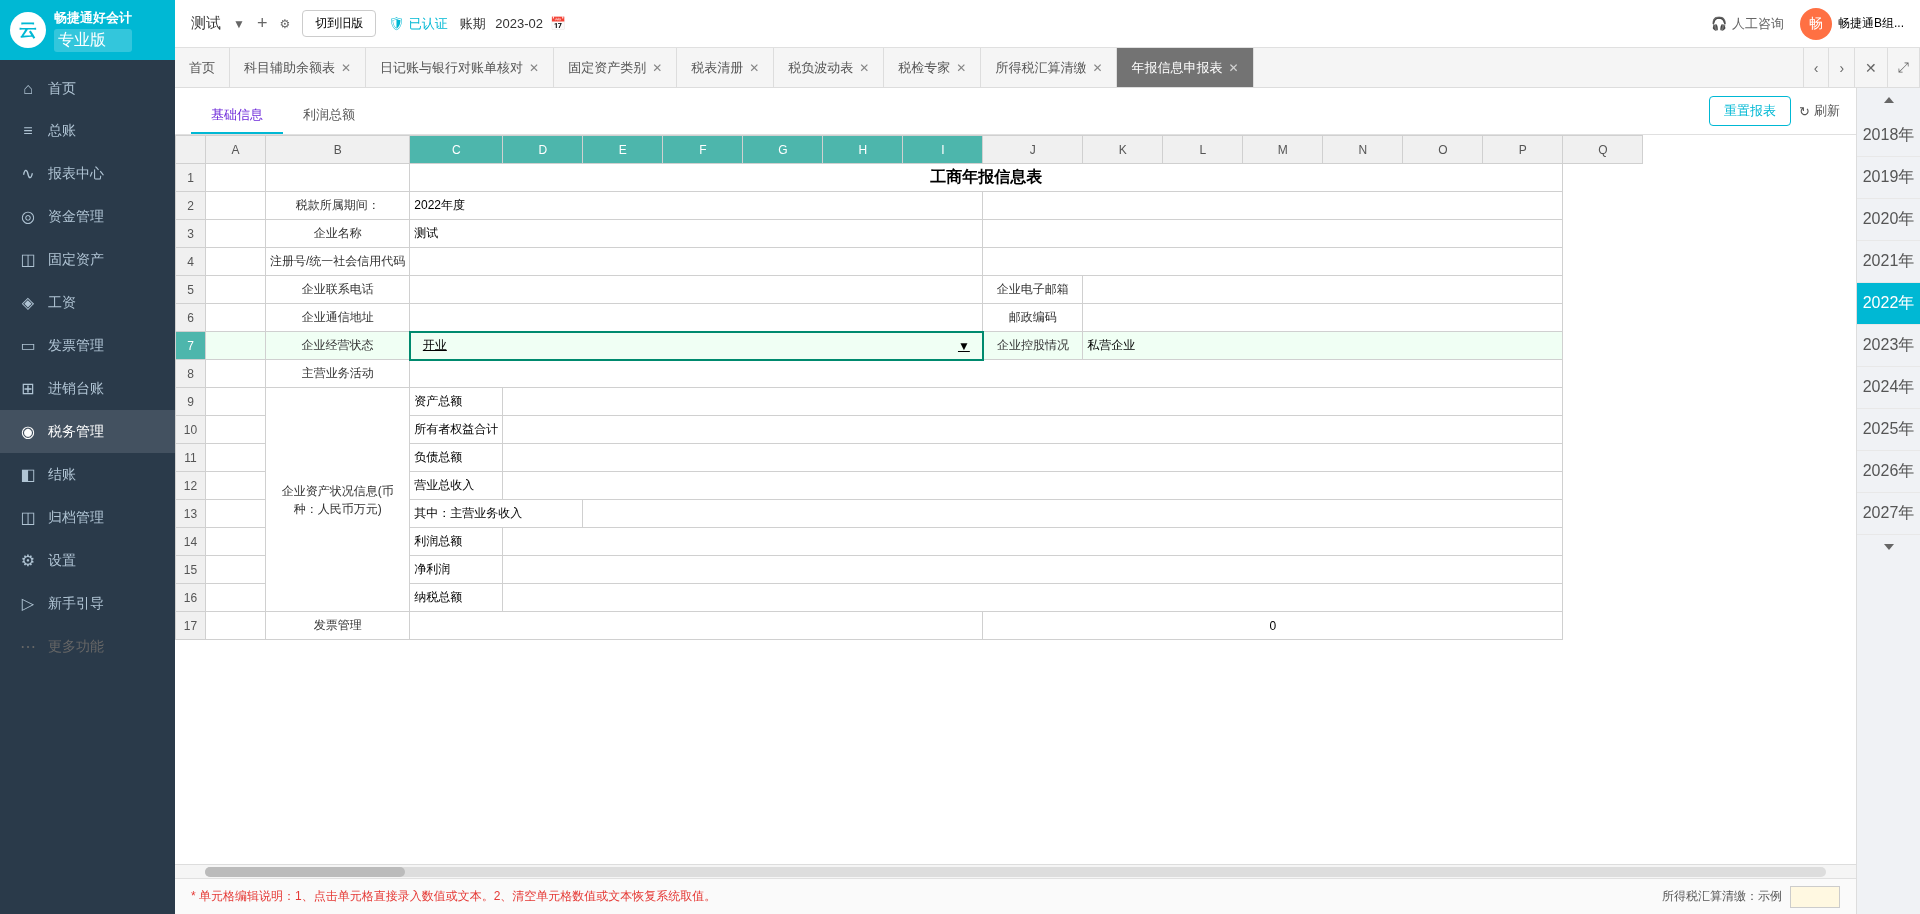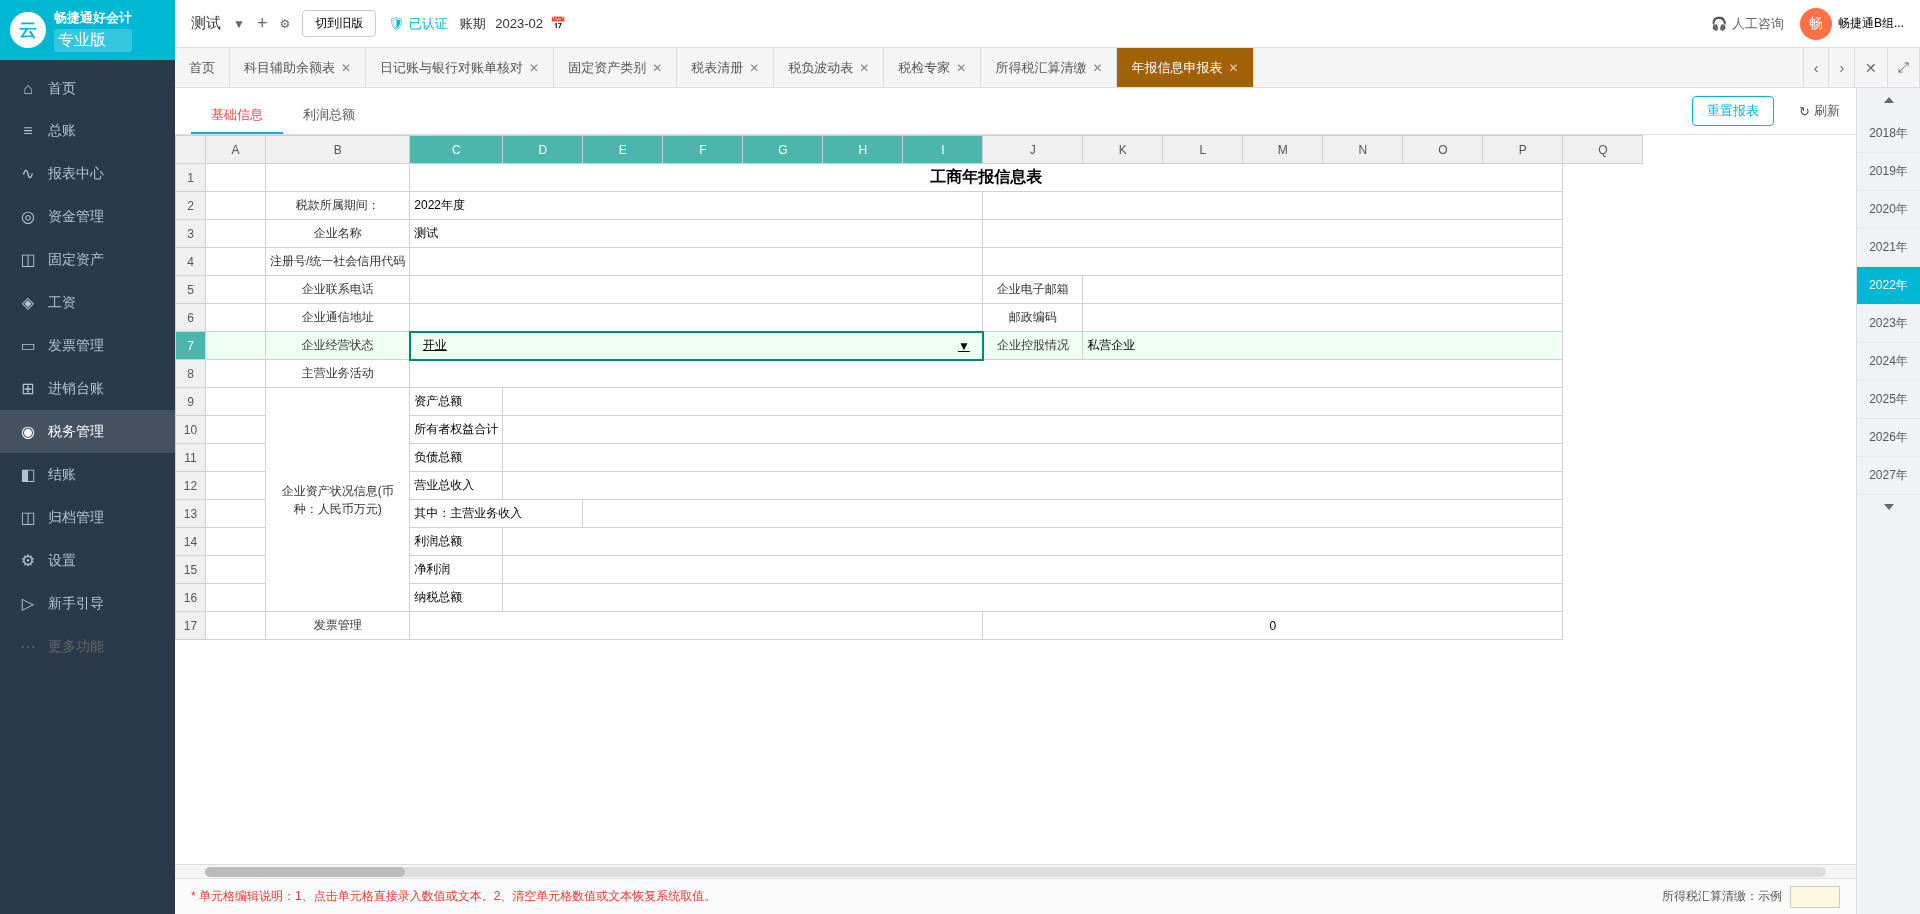--- a/index.html
+++ b/index.html
@@ -33,34 +33,34 @@
     .topbar-verified { color: #00b8d4; display: flex; align-items: center; gap: 4px; font-size: 13px; }
     .topbar-period { color: #333; font-size: 13px; }
     .topbar-right { margin-left: auto; display: flex; align-items: center; gap: 16px; }
     .topbar-service { display: flex; align-items: center; gap: 4px; color: #666; cursor: pointer; font-size: 13px; }
     .topbar-user { display: flex; align-items: center; gap: 6px; cursor: pointer; }
     .topbar-avatar { width: 32px; height: 32px; border-radius: 50%; background: #ff7043; display: flex; align-items: center; justify-content: center; color: #fff; font-size: 14px; }
 
     
     .tabs-bar { height: 40px; background: #f5f5f5; border-bottom: 1px solid #ddd; display: flex; align-items: stretch; overflow: hidden; }
     .tab { display: flex; align-items: center; gap: 6px; padding: 0 14px; cursor: pointer; color: #555; font-size: 13px; border-right: 1px solid #ddd; white-space: nowrap; height: 100%; position: relative; }
-    .tab.active { background: #a16207; color: #fff; }
+    .tab.active { background: #737373; color: #fff; }
     .tab-close { cursor: pointer; color: inherit; opacity: 0.7; font-size: 12px; }
     .tab-nav-btns { display: flex; align-items: center; margin-left: auto; border-left: 1px solid #ddd; }
     .tab-nav-btn { padding: 0 10px; height: 100%; display: flex; align-items: center; cursor: pointer; color: #666; font-size: 14px; border-right: 1px solid #ddd; }
 
     
     .content-area { flex: 1; display: flex; overflow: hidden; background: #fff; }
     .spreadsheet-container { flex: 1; display: flex; flex-direction: column; overflow: hidden; }
 
     
     .sub-tabs { display: flex; align-items: center; padding: 8px 16px 0; border-bottom: 1px solid #e0e0e0; gap: 0; }
     .sub-tab { padding: 8px 20px; cursor: pointer; font-size: 13px; color: #555; border-bottom: 2px solid transparent; margin-bottom: -1px; }
-    .sub-tab.active { color: #ef4444; border-bottom: 2px solid #00b8d4; }
-    .sub-tab-actions { margin-left: auto; display: flex; gap: 25px; align-items: center; padding-bottom: 8px; }
+    .sub-tab.active { color: #6d28d9; border-bottom: 2px solid #00b8d4; }
+    .sub-tab-actions { margin-left: auto; display: flex; gap: 8px; align-items: center; padding-bottom: 8px; }
     .reset-btn { border: 1px solid #00b8d4; color: #00b8d4; border-radius: 4px; padding: 5px 14px; cursor: pointer; background: #fff; font-size: 13px; }
     .refresh-btn { display: flex; align-items: center; gap: 4px; color: #555; cursor: pointer; font-size: 13px; }
 
     
     .spreadsheet-wrapper { flex: 1; overflow: auto; position: relative; }
     .spreadsheet { border-collapse: collapse; font-size: 12px; table-layout: fixed; min-width: 1200px; }
     .spreadsheet th, .spreadsheet td { border: 1px solid #d0d0d0; padding: 0 4px; height: 28px; white-space: nowrap; overflow: hidden; }
     
     
     .col-header { background: #f0f0f0; text-align: center; font-weight: normal; color: #555; border: 1px solid #c8c8c8; height: 26px; }
@@ -73,21 +73,21 @@
     .cell-title { text-align: center; font-size: 16px; font-weight: bold; }
     .cell-label { text-align: center; color: #333; }
     
     
     .cell-dropdown { display: flex; align-items: center; justify-content: space-between; padding: 0 8px; text-decoration: underline; }
     
     
     .year-panel { width: 64px; background: #f0f2f5; border-left: 1px solid #ddd; display: flex; flex-direction: column; align-items: stretch; overflow: hidden; }
     .year-nav-up { text-align: center; padding: 4px; cursor: pointer; color: #666; }
     .year-nav-down { text-align: center; padding: 4px; cursor: pointer; color: #666; }
-    .year-item { padding: 10px 4px; text-align: center; cursor: pointer; color: #555; font-size: 12px; border-bottom: 1px solid #e8e8e8; }
+    .year-item { padding: 10px 4px; text-align: center; cursor: pointer; color: #555; font-size: 16px; border-bottom: 1px solid #e8e8e8; }
     .year-item.active { background: #00b8d4; color: #fff; }
 
     
     .bottom-bar { height: 36px; background: #fafafa; border-top: 1px solid #e0e0e0; display: flex; align-items: center; padding: 0 16px; gap: 8px; font-size: 12px; color: #555; }
     .hint-text { color: #e53935; }
     .example-box { margin-left: auto; display: flex; align-items: center; gap: 8px; }
     .example-cell { width: 50px; height: 22px; border: 1px solid #ccc; background: #fff8e1; }
 
     
     .sheet-scrollbar-h { height: 14px; background: #f5f5f5; border-top: 1px solid #ddd; position: relative; }

